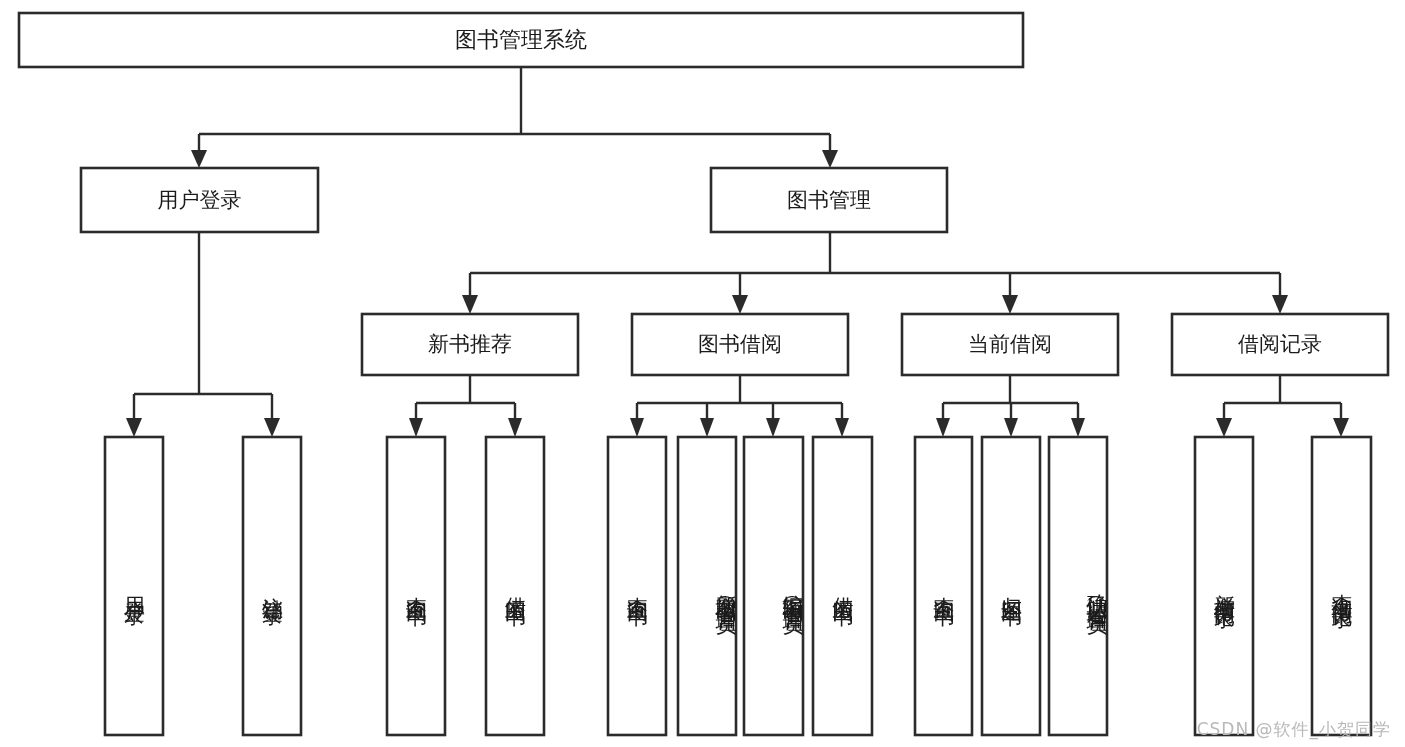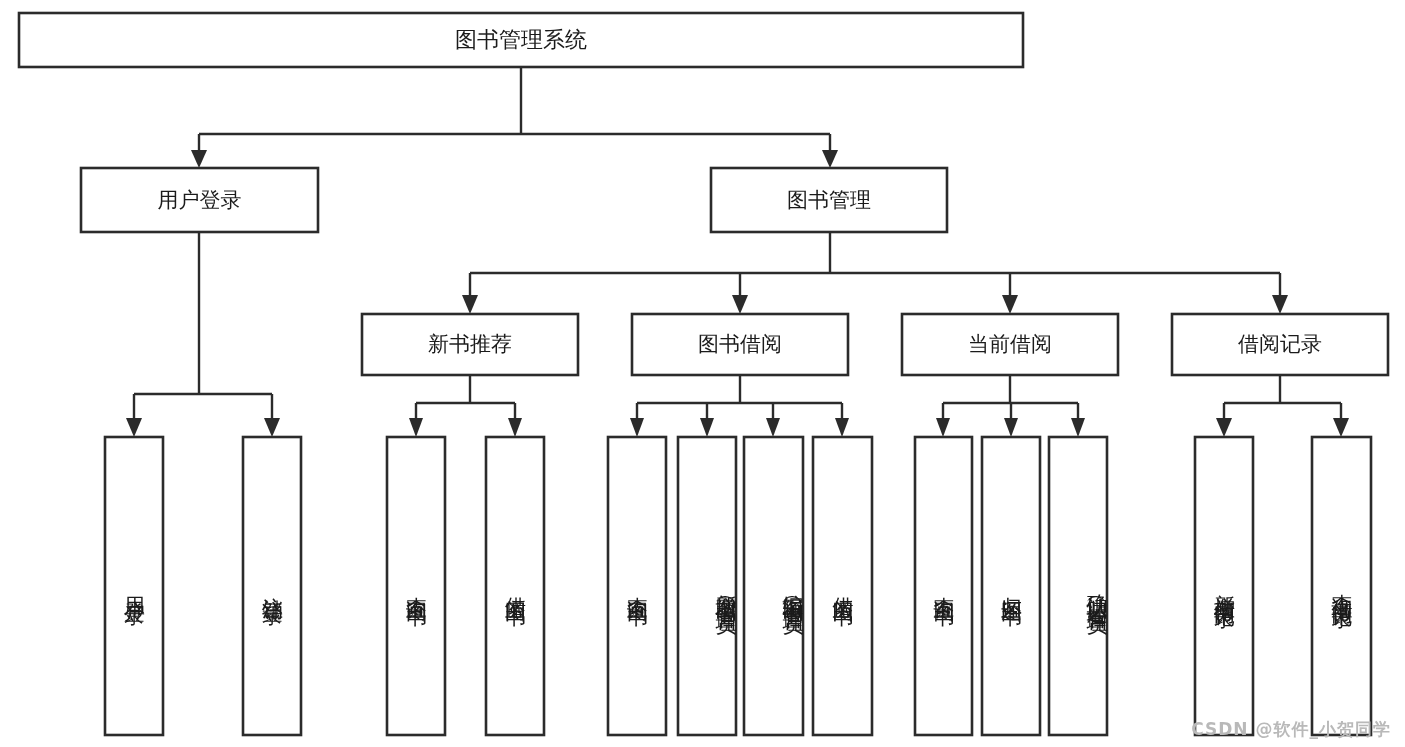--- a/index.html
+++ b/index.html
@@ -72,21 +72,20 @@
   }
   .watermark {
     position: absolute;
     right: 14px;
     bottom: 6px;
     font-family: "DejaVu Sans", "Liberation Sans", sans-serif;
     font-size: 17px;
     color: #b9b9b9;
     letter-spacing: 1px;
     white-space: nowrap;
-    font-weight: bold;
   }
 </style>
 </head>
 <body>
 
 <div id="diagram-root">
 
   <svg class="diagram-canvas" viewBox="0 0 1405 747">
 
     <g>

